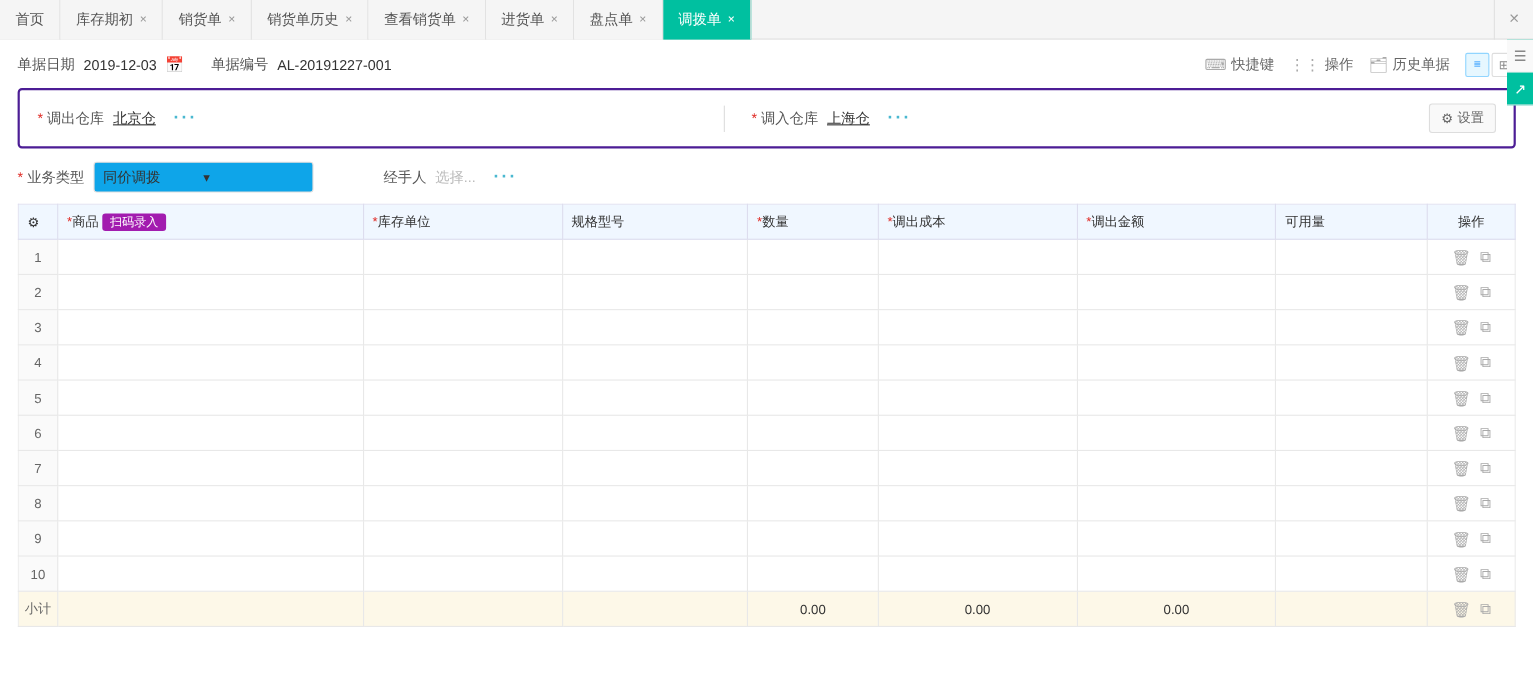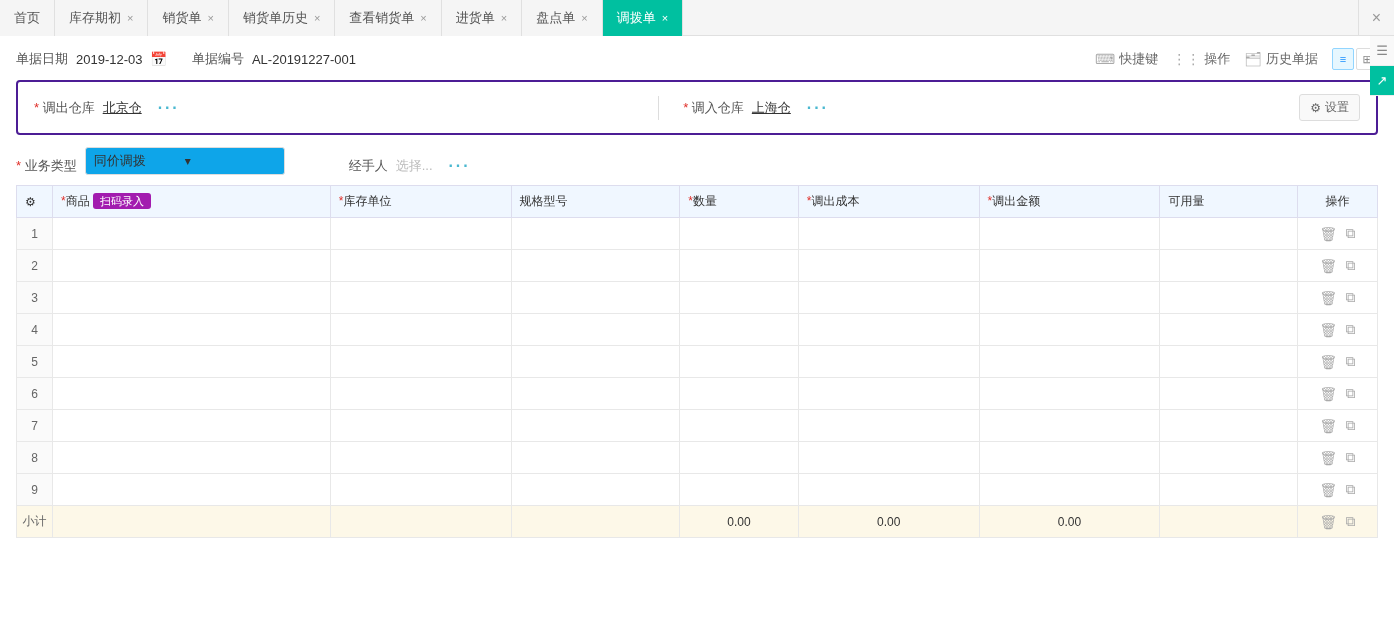--- a/index.html
+++ b/index.html
@@ -114,21 +114,21 @@
       font-size: 12px;
       padding: 4px 10px;
       border: 1px solid #ddd;
       border-radius: 3px;
       background: #f9f9f9;
     }
 
     
     .form-row2 {
       display: flex;
-      align-items: flex-end;
+      align-items: center;
       margin-bottom: 10px;
       gap: 8px;
     }
     .form-row2 .field-label { color: #555; }
     .select-placeholder {
       color: #bbb;
       font-size: 13px;
     }
     .row2-dots {
       color: #4ab8d0;
@@ -554,20 +554,36 @@
       <td></td>
       <td></td>
       <td>
         <div class="ops-cell">
           <span class="op-icon" title="删除">🗑</span>
           <span class="op-icon" title="复制">⧉</span>
         </div>
       </td>
     </tr>
           <tr>
+      <td class="row-num">10</td>
+      <td></td>
+      <td></td>
+      <td></td>
+      <td></td>
+      <td></td>
+      <td></td>
+      <td></td>
+      <td>
+        <div class="ops-cell">
+          <span class="op-icon" title="删除">🗑</span>
+          <span class="op-icon" title="复制">⧉</span>
+        </div>
+      </td>
+    </tr>
+          <tr>
       <td class="row-num" style="background:#fdf8e8; text-align:center; padding:4px 4px;">小计</td>
       <td style="background:#fdf8e8;"></td>
       <td style="background:#fdf8e8;"></td>
       <td style="background:#fdf8e8;"></td>
       <td class="subtotal-value" style="background:#fdf8e8; text-align:center;">0.00</td>
       <td class="subtotal-value" style="background:#fdf8e8; text-align:center;">0.00</td>
       <td class="subtotal-value" style="background:#fdf8e8; text-align:center;">0.00</td>
       <td style="background:#fdf8e8;"></td>
       <td style="background:#fdf8e8;">
         <div class="ops-cell">

